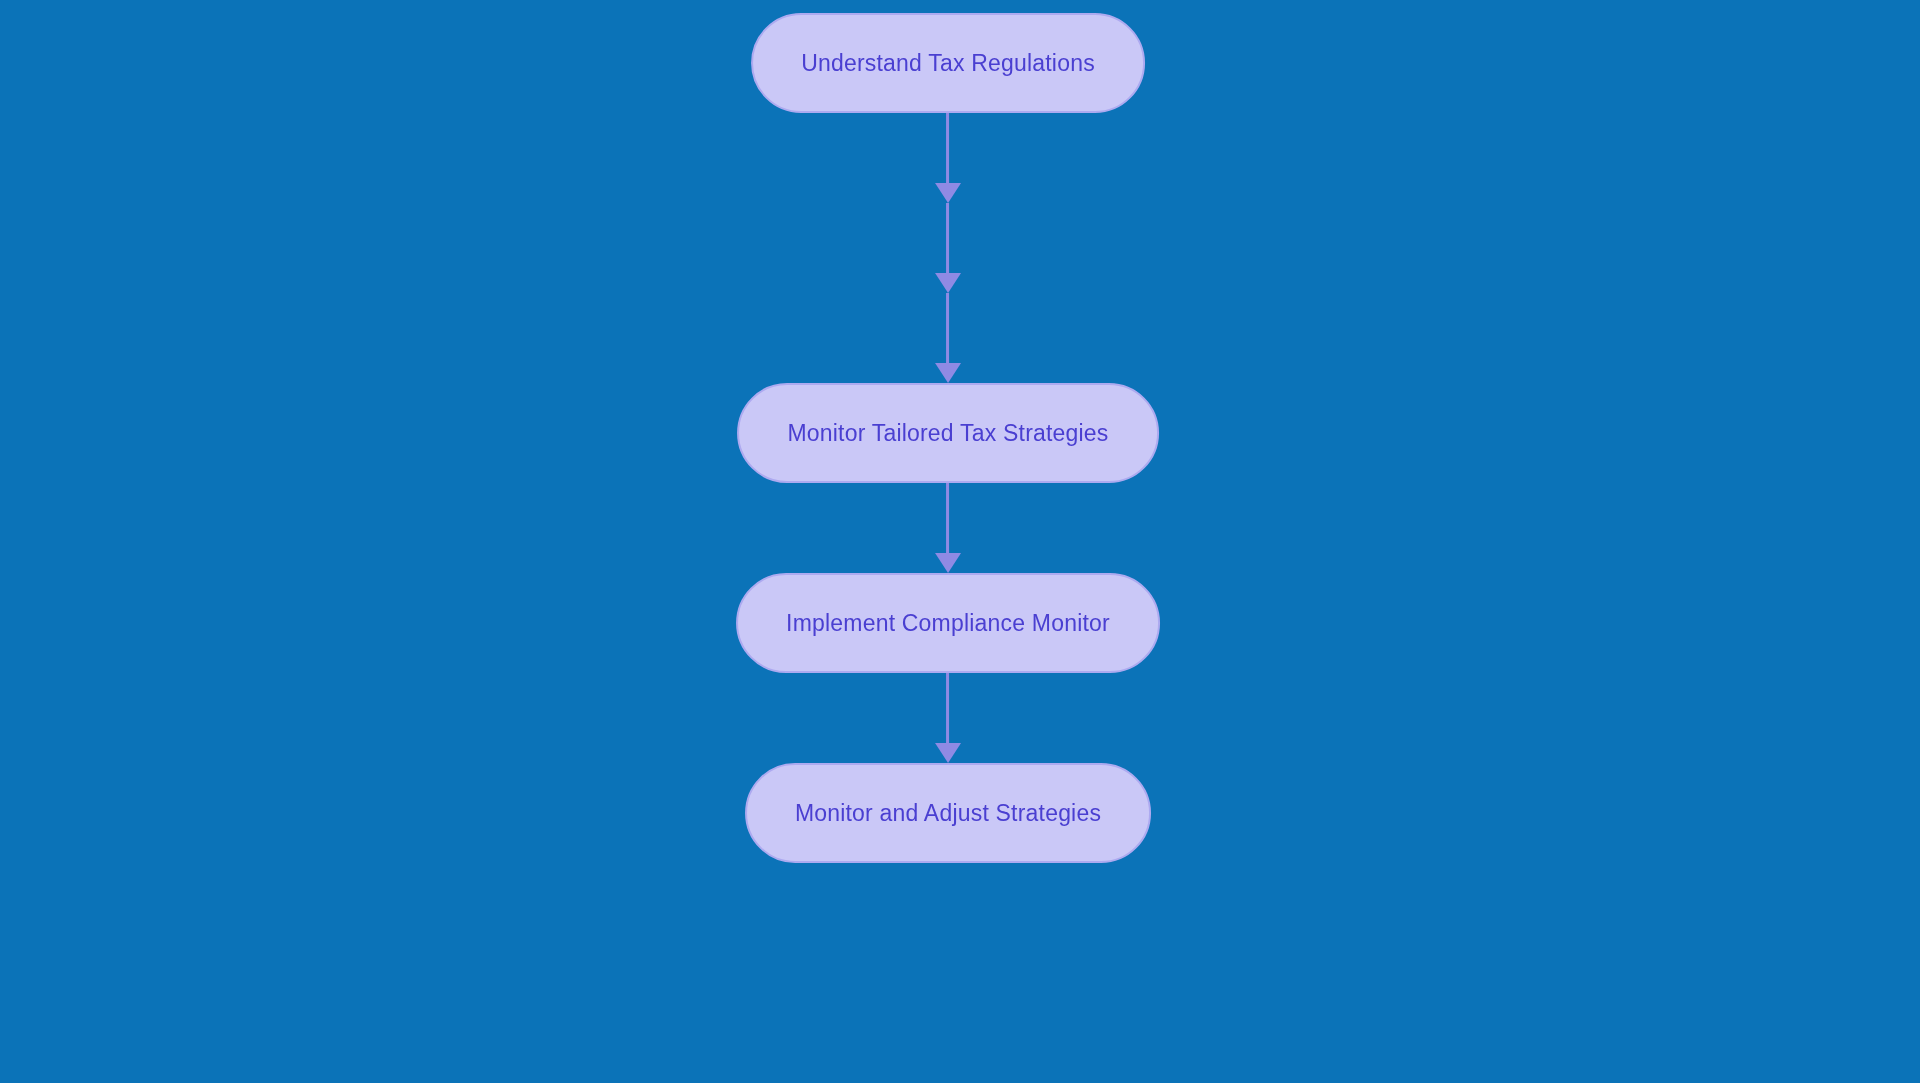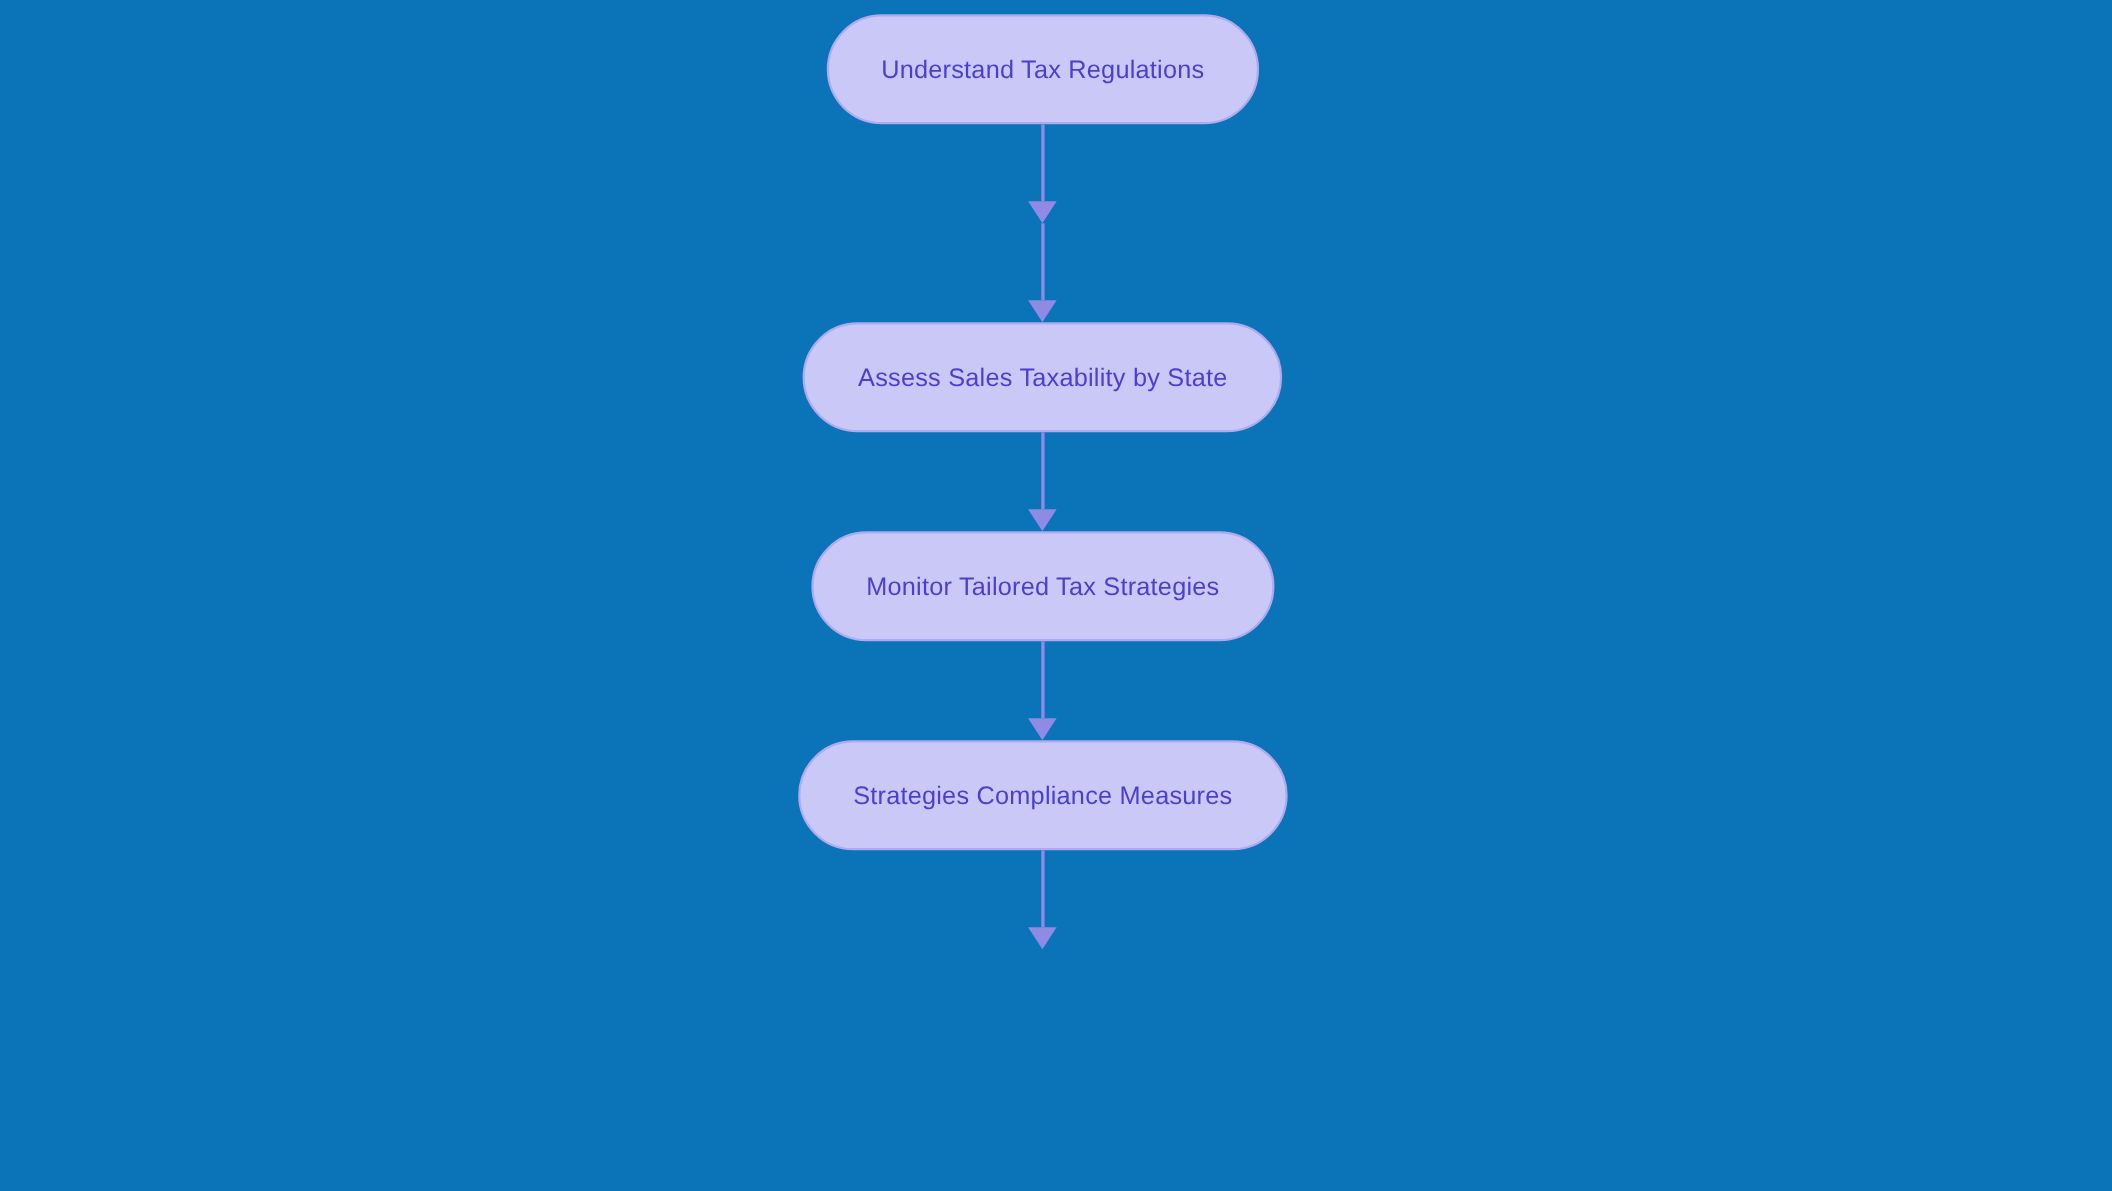--- a/index.html
+++ b/index.html
@@ -75,41 +75,41 @@
     <div class="line"></div>
     <div class="head"></div>
   </div>
 
 
   <div class="connector">
     <div class="line"></div>
     <div class="head"></div>
   </div>
 
-  <div class="node">
-    <span class="node-label">Assess Sales Taxability by State</span>
-  </div>
 
   <div class="connector">
     <div class="line"></div>
     <div class="head"></div>
   </div>
 
   <div class="node">
     <span class="node-label">Monitor Tailored Tax Strategies</span>
   </div>
 
   <div class="connector">
     <div class="line"></div>
     <div class="head"></div>
   </div>
 
   <div class="node">
-    <span class="node-label">Strategies Compliance Measures</span>
+    <span class="node-label">Implement Compliance Monitor</span>
   </div>
 
   <div class="connector">
     <div class="line"></div>
     <div class="head"></div>
   </div>
 
+  <div class="node">
+    <span class="node-label">Monitor and Adjust Strategies</span>
+  </div>
 
 </div>
 
 </body></html>

